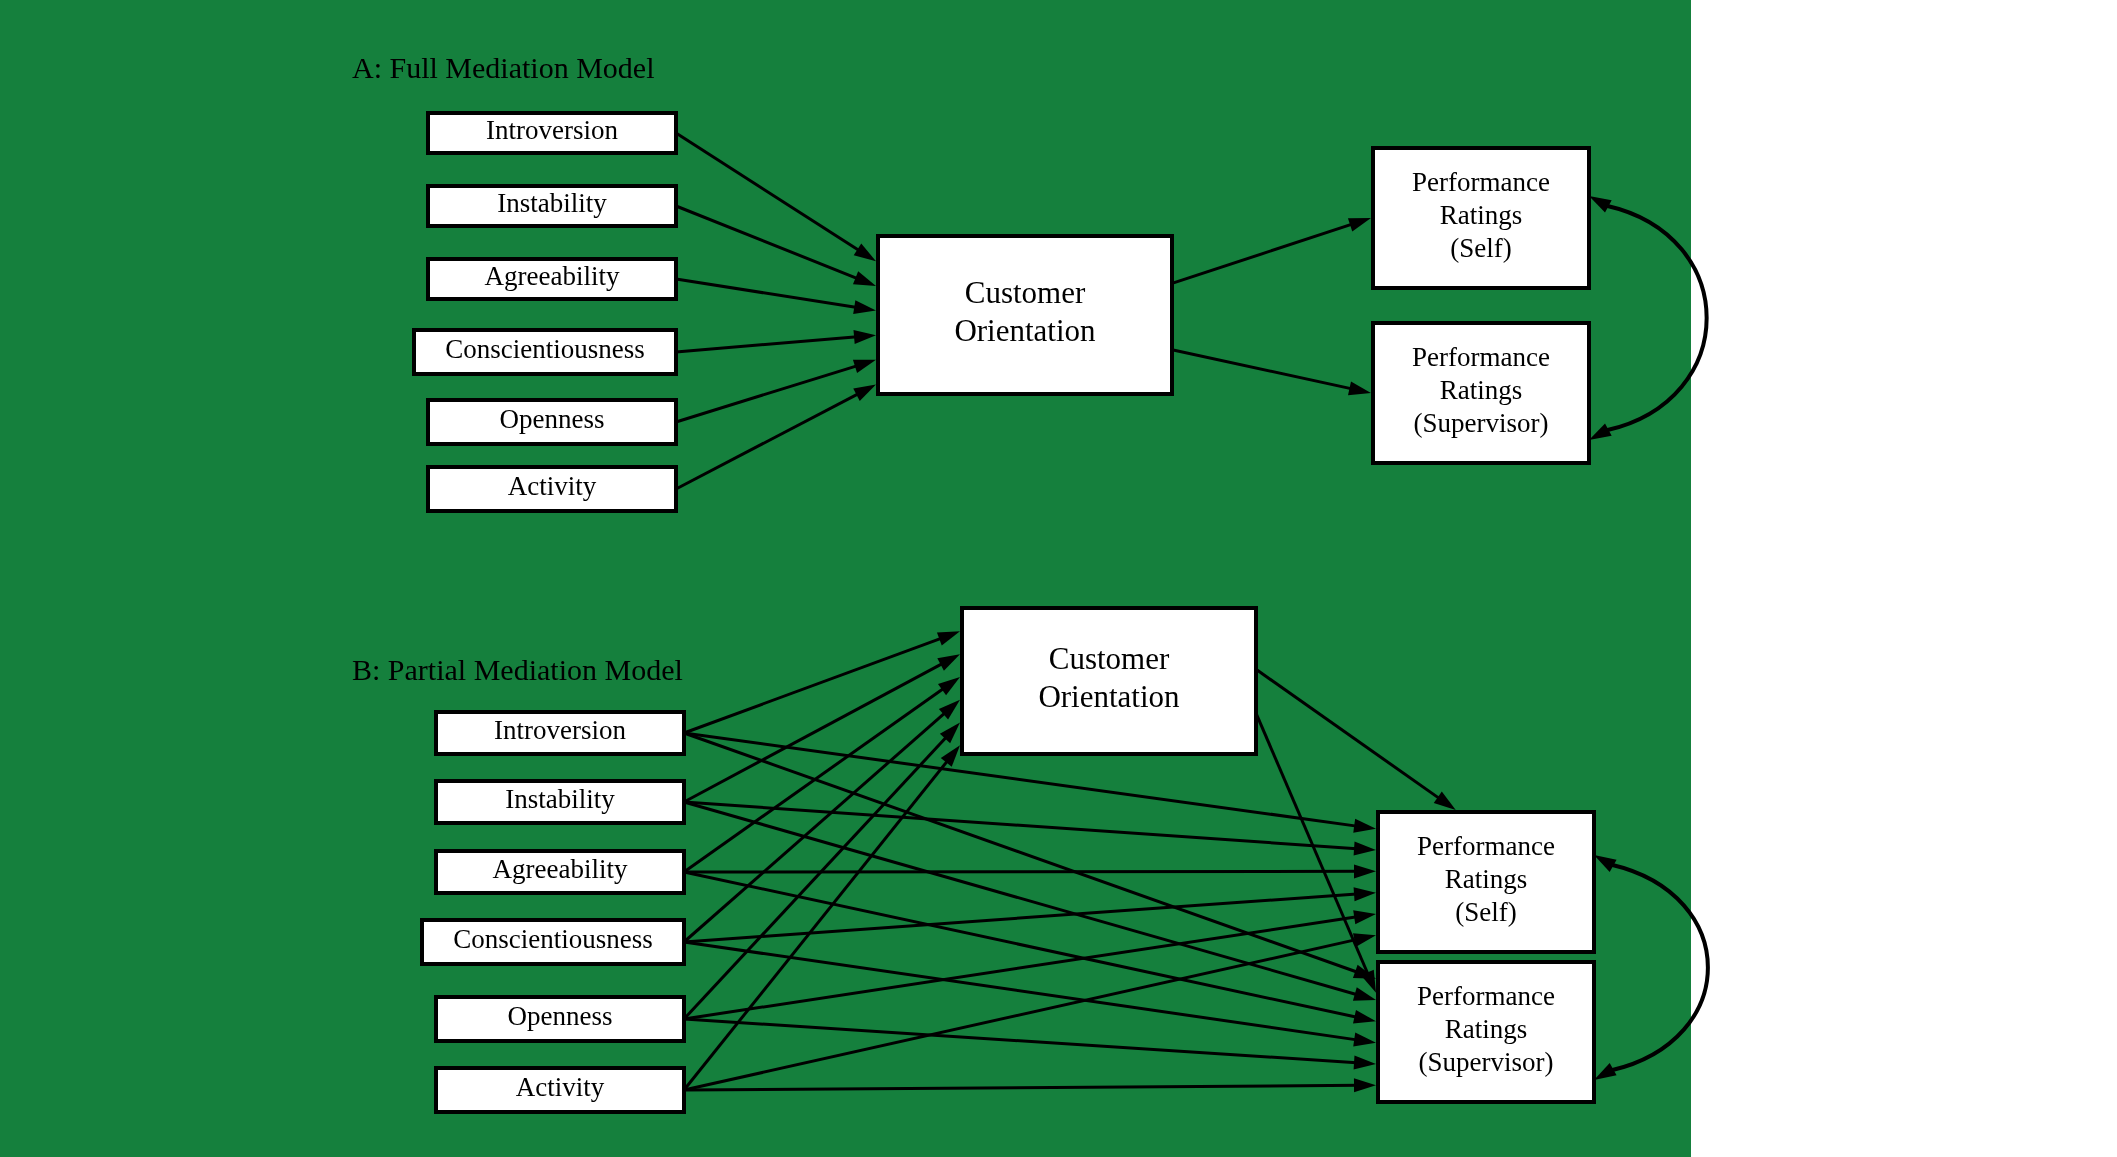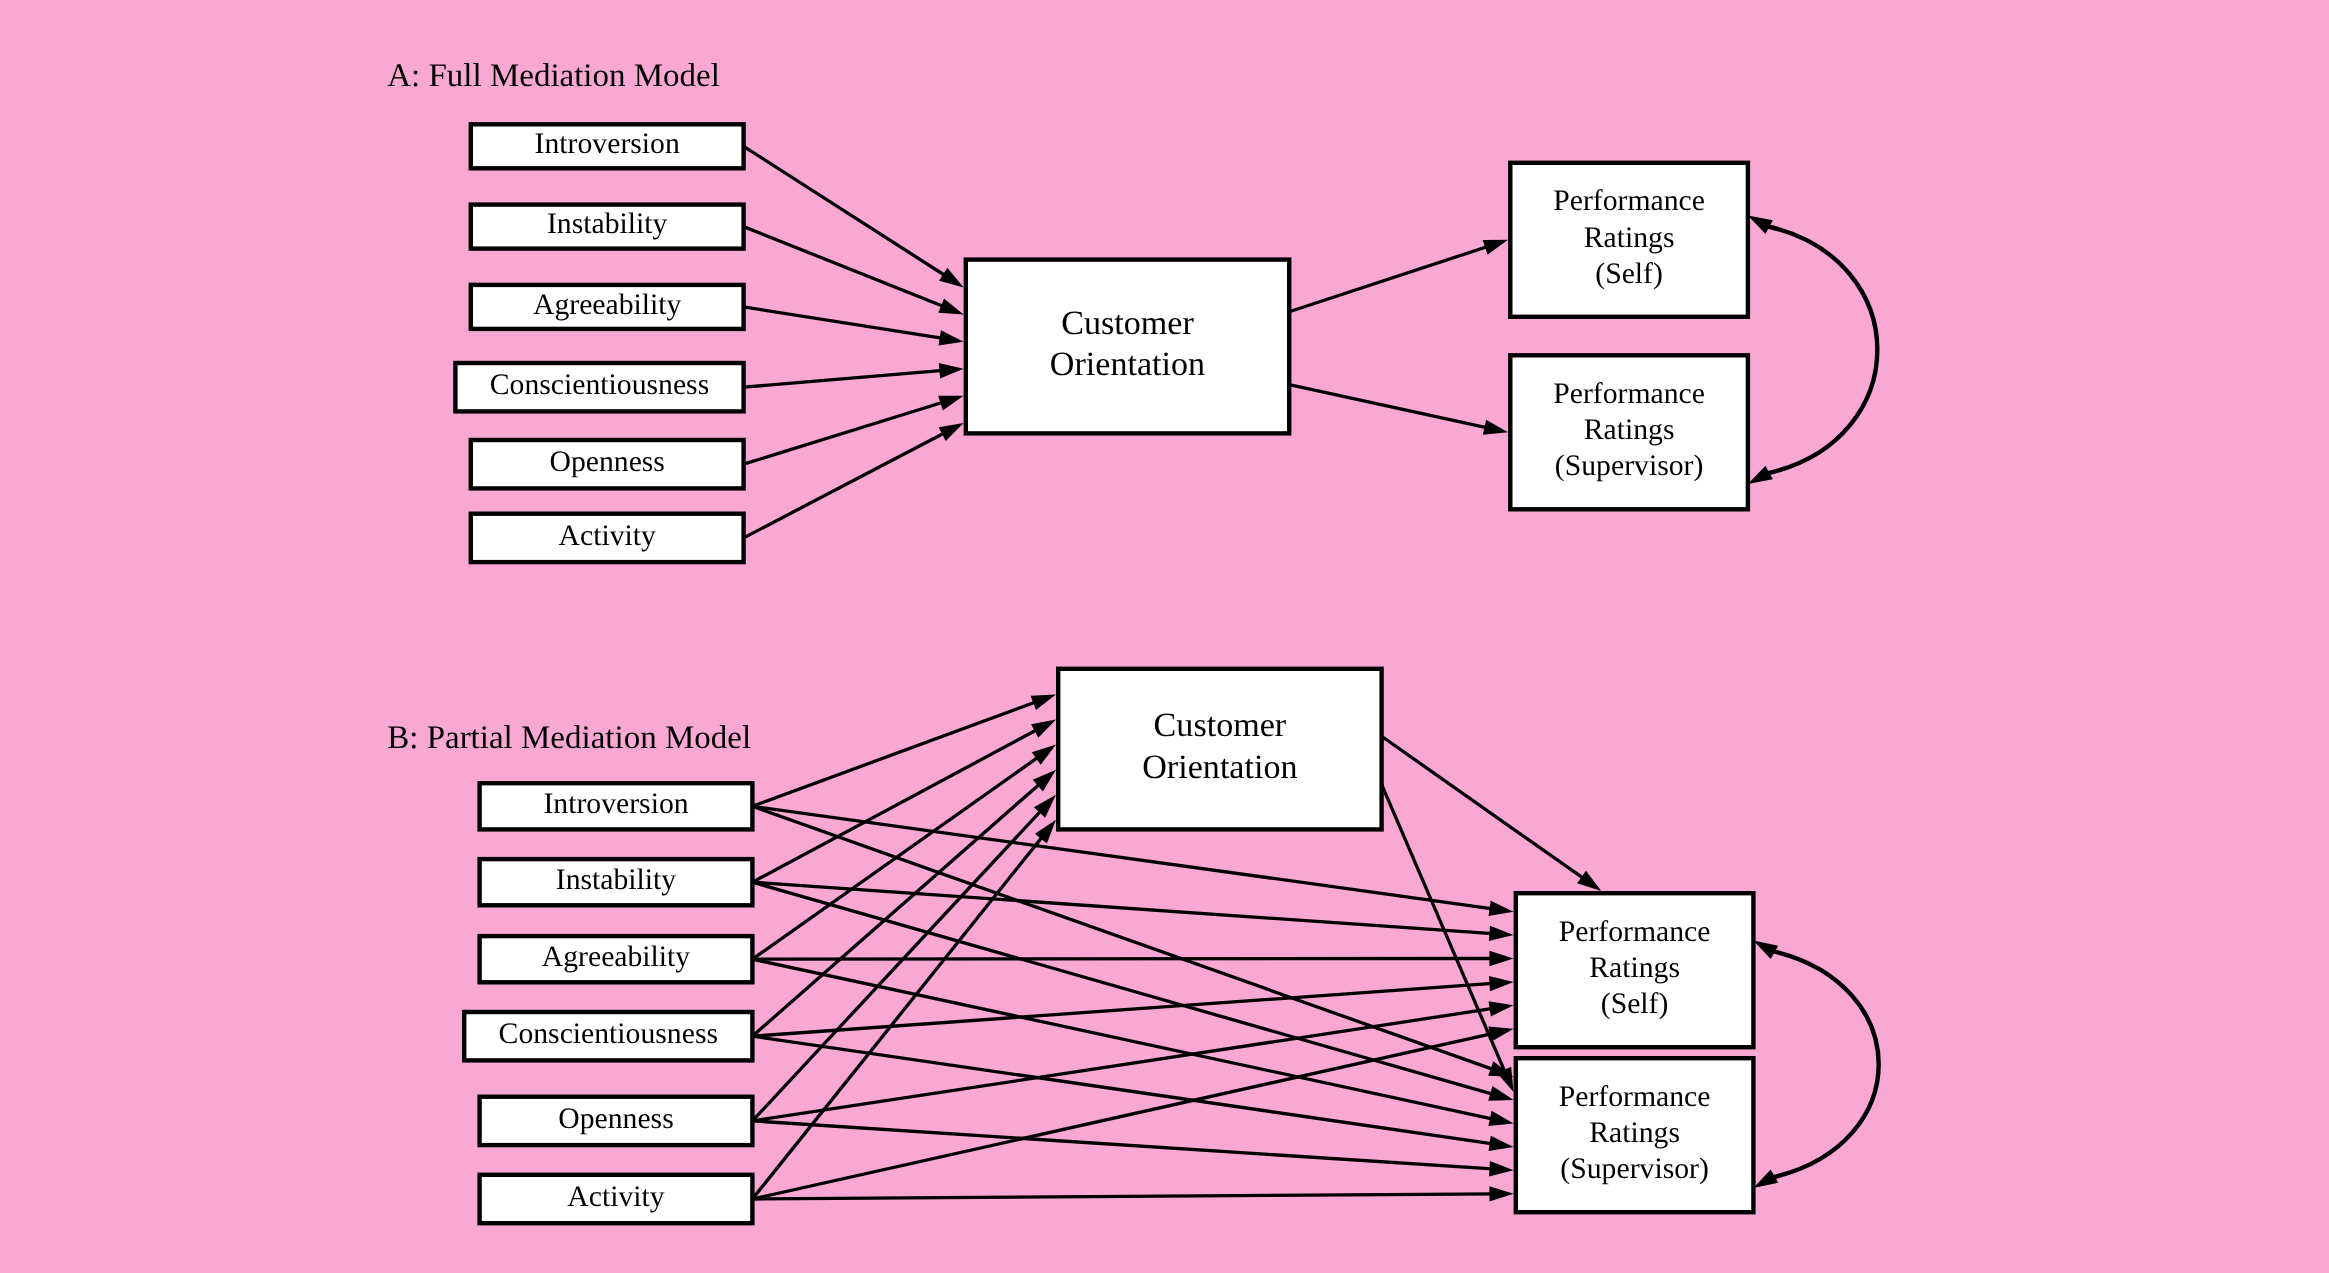--- a/index.html
+++ b/index.html
@@ -1,17 +1,17 @@
 <!DOCTYPE html>
 <html><head>
 <meta charset="utf-8">
 <style>
   html,body{margin:0;padding:0;background:#ffffff;}
   body{width:2117px;height:1157px;font-family:"Liberation Serif",serif;overflow:hidden;}
-  #stage{position:relative;width:2117px;height:1157px;background:#f9a8d4;text-decoration:underline;}
+  #stage{position:relative;width:1691px;height:1157px;background:#15803d;text-decoration:underline;}
   svg#diagram{position:absolute;left:0;top:0;width:2117px;height:1157px;}
   .panel-title{font-family:"Liberation Serif",serif;font-size:30px;fill:#000;font-weight:400;}
   .node-box{fill:#ffffff;stroke:#000000;}
   .node-label{font-family:"Liberation Serif",serif;fill:#000;text-anchor:middle;dominant-baseline:middle;}
   .edge-line{stroke:#000;fill:none;}
   .curve-line{stroke:#000;fill:none;stroke-width:4;}
   .ahead{fill:#000;stroke:none;}
 </style>
 </head>
 <body>

